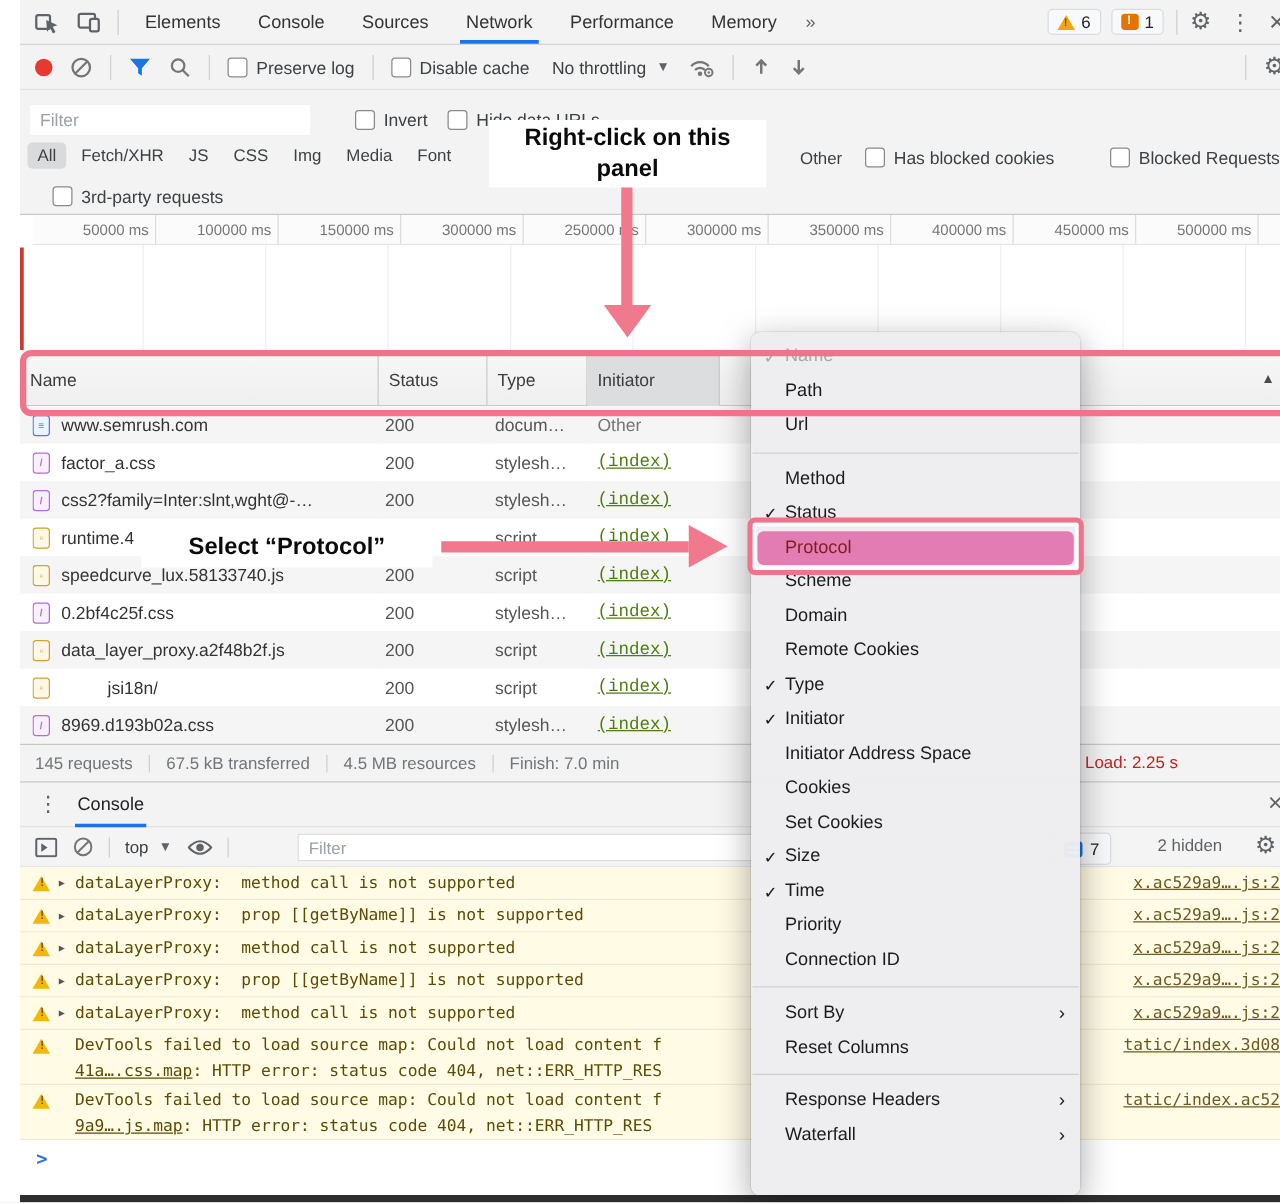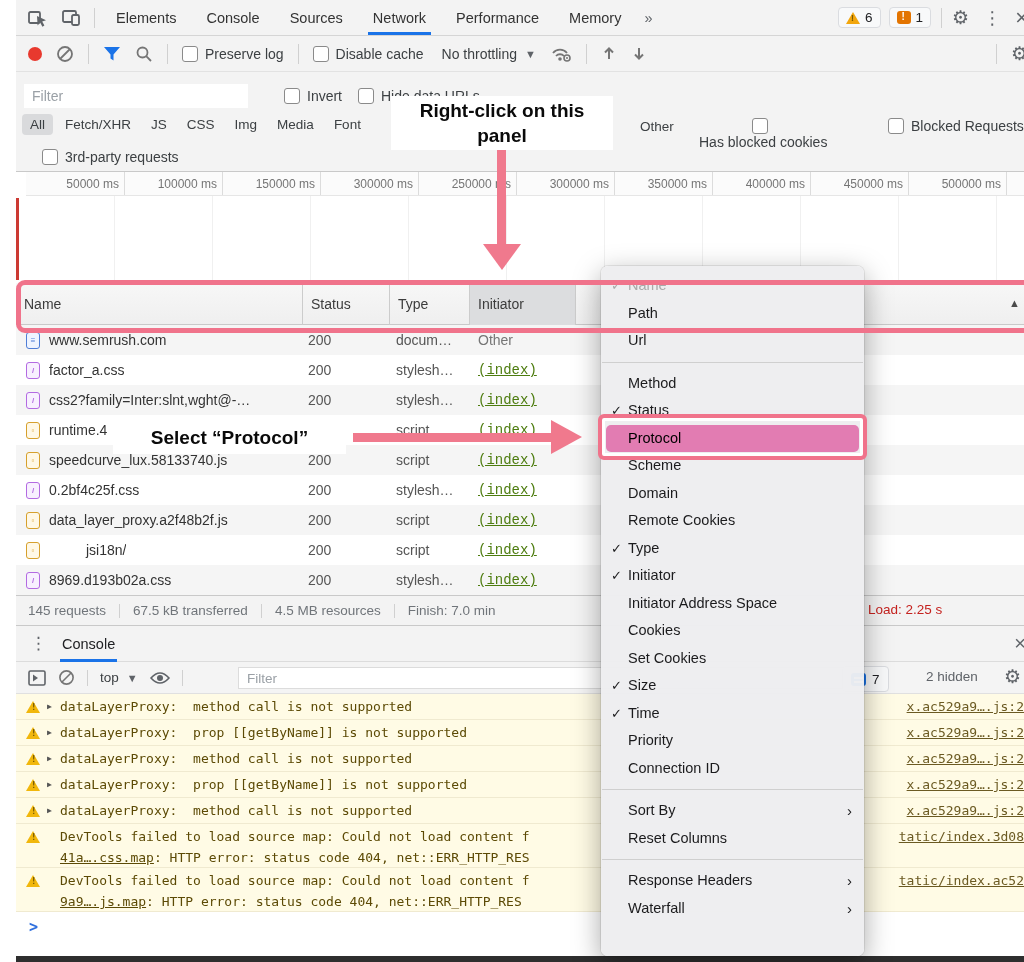--- a/index.html
+++ b/index.html
@@ -91,21 +91,21 @@
   #bottombar{left:0;top:956px;width:1024px;height:6px;background:#2e2e2e;}
 
   
   #ctxmenu{left:585px;top:266px;width:263px;height:690px;z-index:40;background:rgba(237,237,239,0.97);
            border-radius:7px;box-shadow:0 8px 28px rgba(0,0,0,0.35),0 0 0 1px rgba(0,0,0,0.08);padding:6px 0;box-sizing:border-box;}
   .mi{height:27.5px;line-height:27.5px;font-size:14.5px;color:#1b1b1d;padding-left:27px;position:relative;white-space:nowrap;}
   .mi .chk{position:absolute;left:10px;font-size:13px;}
   .mi.disabled{color:#a9a9a9;}
   .mi .sub{position:absolute;right:12px;font-size:15px;color:#1b1b1d;}
   .msep{height:1px;background:#cfcfcf;margin:7px 1px;}
-  .mi.highlighted{background:#e27cb2;margin:0 5px;padding-left:22px;border-radius:5px;color:#000000;}
+  .mi.highlighted{background:#e27cb2;margin:0 5px;padding-left:22px;border-radius:5px;color:#7f1d1d;}
 
   
   .anno{z-index:60;pointer-events:none;}
   #anno-band{left:0;top:280px;width:1021px;height:53px;border:5px solid #f0738b;border-radius:9px;}
   #anno-proto{left:582px;top:414px;width:269px;height:46px;border:4px solid #f0738b;border-radius:6px;box-shadow:inset 0 0 0 3px #ffffff;}
   #anno-vshaft{left:481px;top:150px;width:9px;height:94px;background:#f0798d;}
   #anno-vhead{left:467px;top:244px;width:0;height:0;border-left:19px solid transparent;border-right:19px solid transparent;border-top:26px solid #f0798d;}
   #anno-hshaft{left:337px;top:433px;width:198px;height:9px;background:#f0798d;}
   #anno-hhead{left:535px;top:420px;width:0;height:0;border-top:17px solid transparent;border-bottom:17px solid transparent;border-left:31px solid #f0798d;}
   #anno-callout-top{left:375px;top:96px;width:222px;height:54px;background:#fff;display:flex;flex-direction:column;align-items:center;justify-content:center;font-weight:bold;font-size:19px;line-height:25px;color:#0a0a0a;z-index:55;}
@@ -226,21 +226,21 @@
     <div class="pillrow" id="pill-strip">
         <div class="pill active">All</div>
         <div class="pill">Fetch/XHR</div>
         <div class="pill">JS</div>
         <div class="pill">CSS</div>
         <div class="pill">Img</div>
         <div class="pill">Media</div>
         <div class="pill">Font</div>
       </div>
     <div class="pill abs" style="left:600px;top:44px;">Other</div>
-    <span class="flexc abs" style="left:660px;top:46px;flex-direction:column;">
+    <span class="flexc abs" style="left:660px;top:46px;">
       <span class="cbox"></span>
       <span class="cblabel">Has blocked cookies</span>
     </span>
     <span class="flexc abs" style="left:856px;top:46px;">
       <span class="cbox"></span>
       <span class="cblabel">Blocked Requests</span>
     </span>
     <span class="flexc abs" style="left:10px;top:77px;">
       <span class="cbox"></span>
       <span class="cblabel">3rd-party requests</span>

